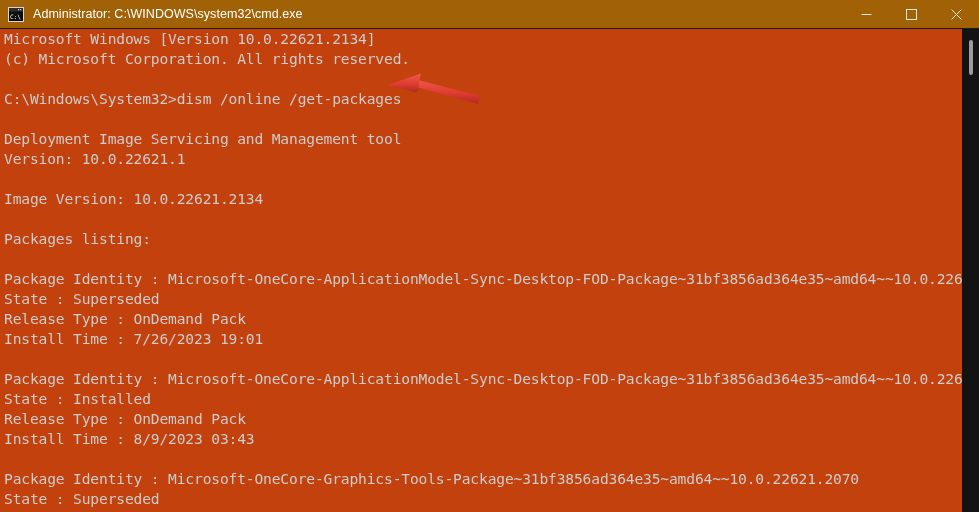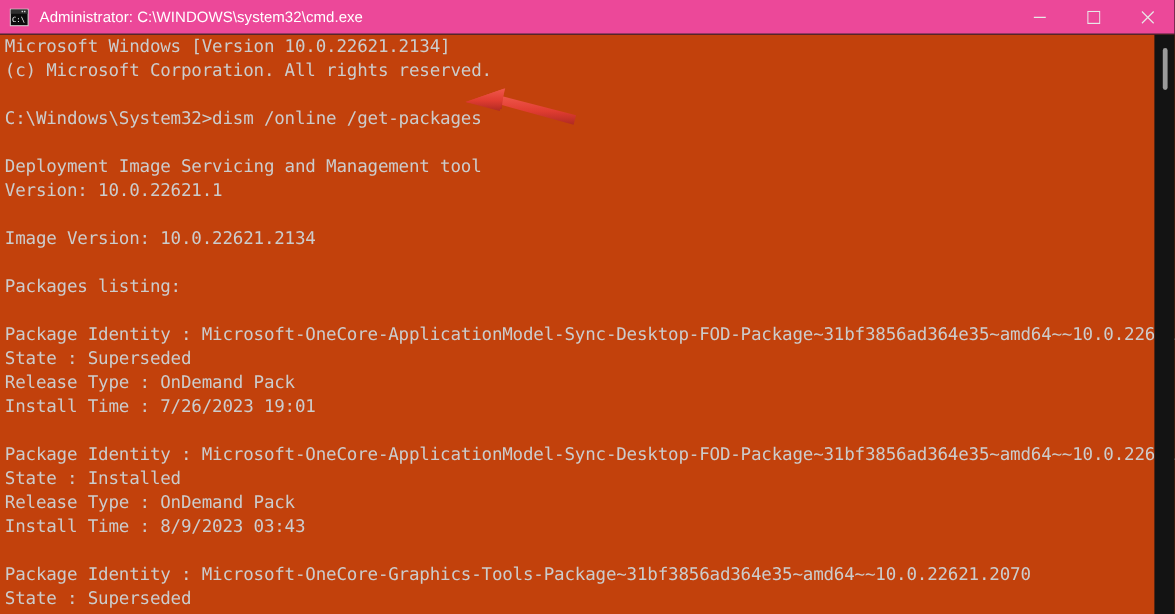--- a/index.html
+++ b/index.html
@@ -21,21 +21,21 @@
     background: #0c0c0c;
     overflow: hidden;
   }
 
   
   .titlebar {
     position: absolute;
     top: 0; left: 0;
     width: 979px;
     height: 29px;
-    background: #ec4899;
+    background: #a16207;
     display: flex;
     align-items: center;
     box-sizing: border-box;
     border-bottom: 1px solid #1b1b1b;
   }
   .title-icon {
     width: 16px;
     height: 15px;
     margin-left: 8px;
     margin-right: 9px;

